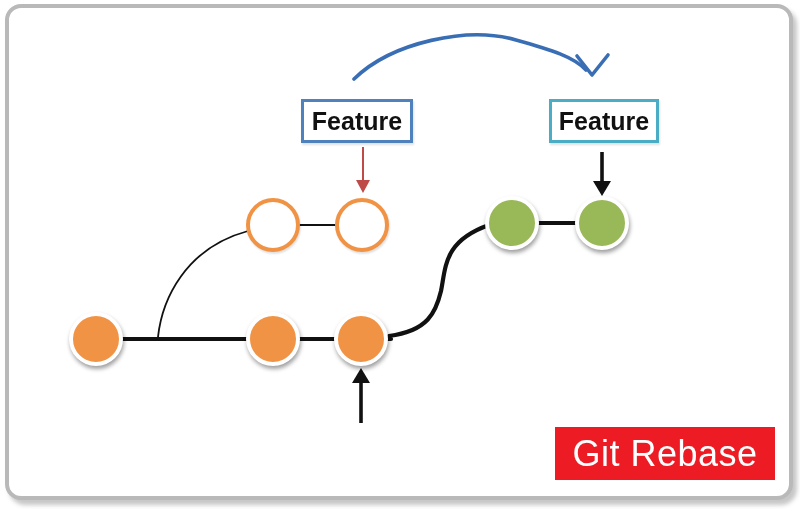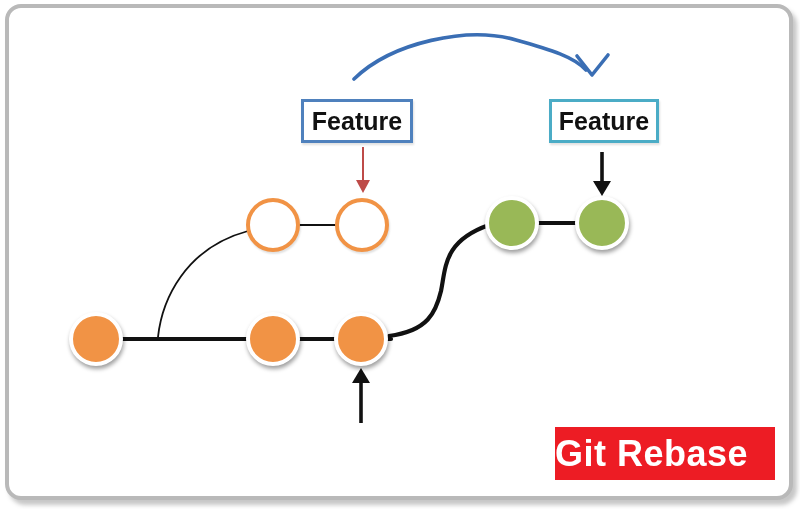--- a/index.html
+++ b/index.html
@@ -51,22 +51,22 @@
     font-size: 25px; font-weight: 600; color: #111;
     box-shadow: 1px 2px 2px rgba(0,0,0,0.12);
   }
   .label-box.blue { border: 3px solid var(--blue_border, #4f81bd); }
   .label-box.cyan { border: 3px solid var(--cyan_border, #4bacc6); }
 
   .banner {
     position: absolute; left: 555px; top: 427px; width: 220px; height: 53px;
     background: var(--banner_red, #ed1c24);
     color: var(--banner_text, #ffffff);
-    display: flex; align-items: center; 
-    font-size: 36px; font-weight: 700; letter-spacing: 0.5px;
+    display: flex; align-items: center; justify-content: center;
+    font-size: 36px; font-weight: 400; letter-spacing: 0.5px;
   }
 </style>
 </head>
 <body>
 
 <div id="stage">
 
   <div class="frame"></div>
 
   <svg class="links" viewBox="0 0 800 509">

